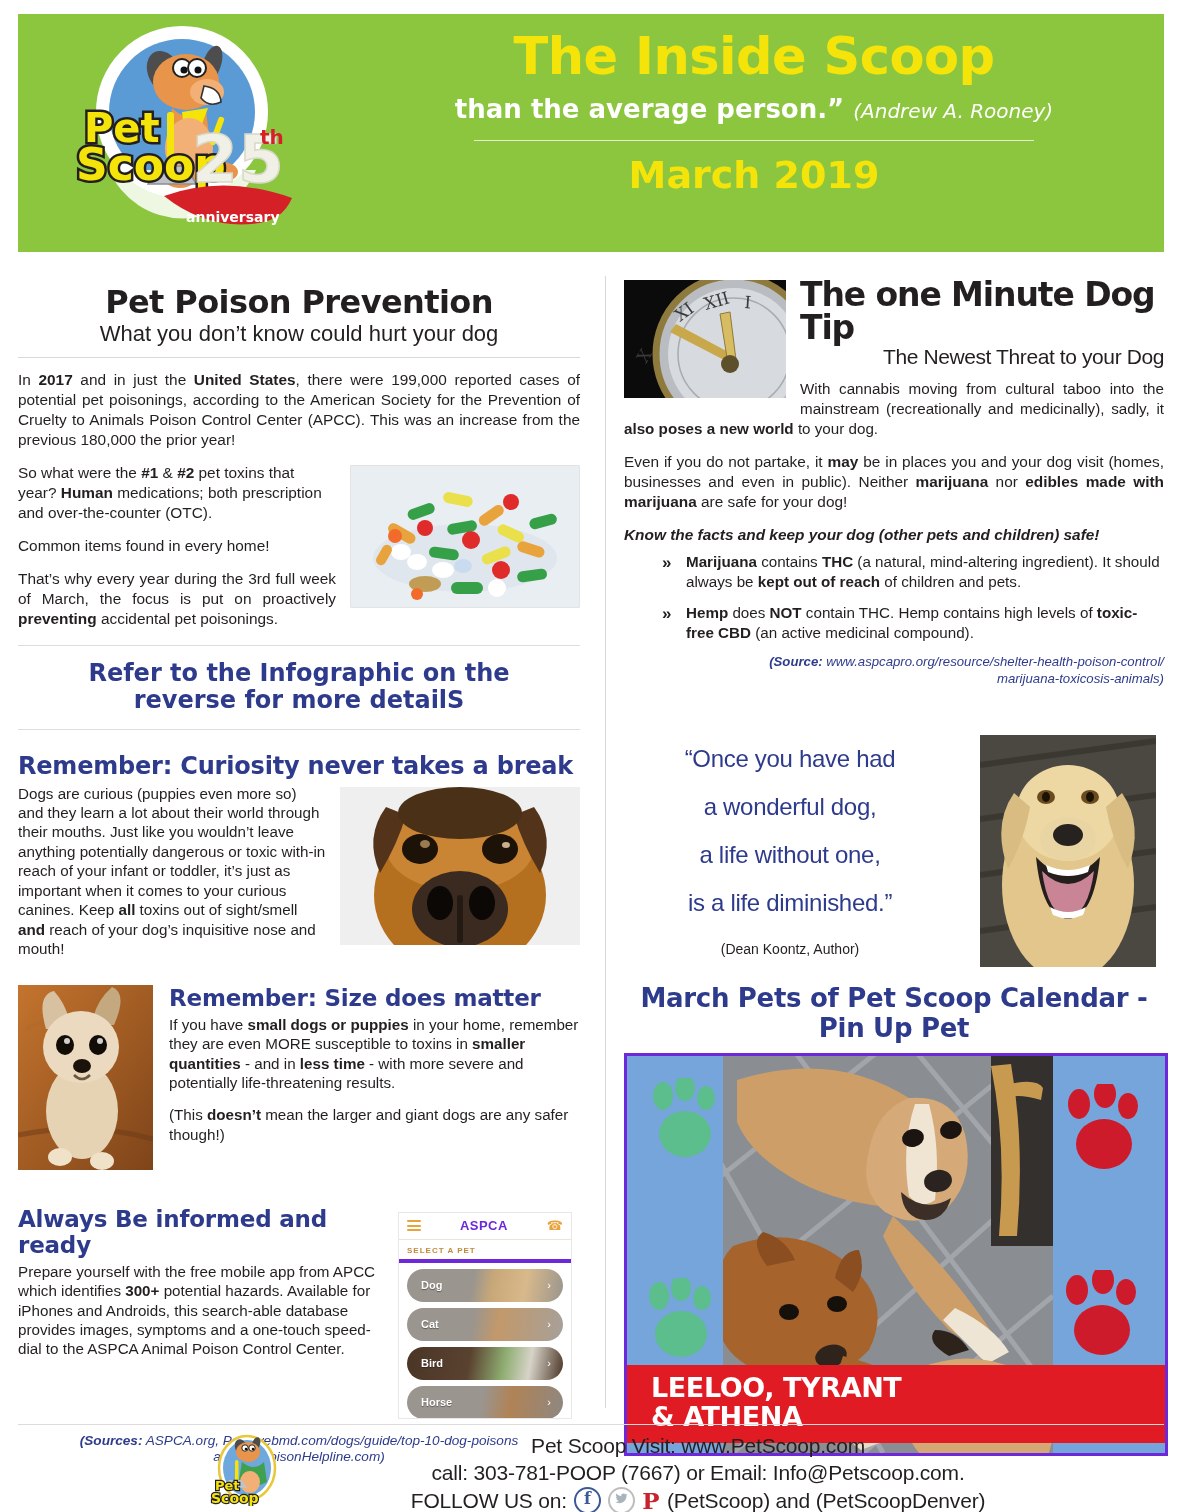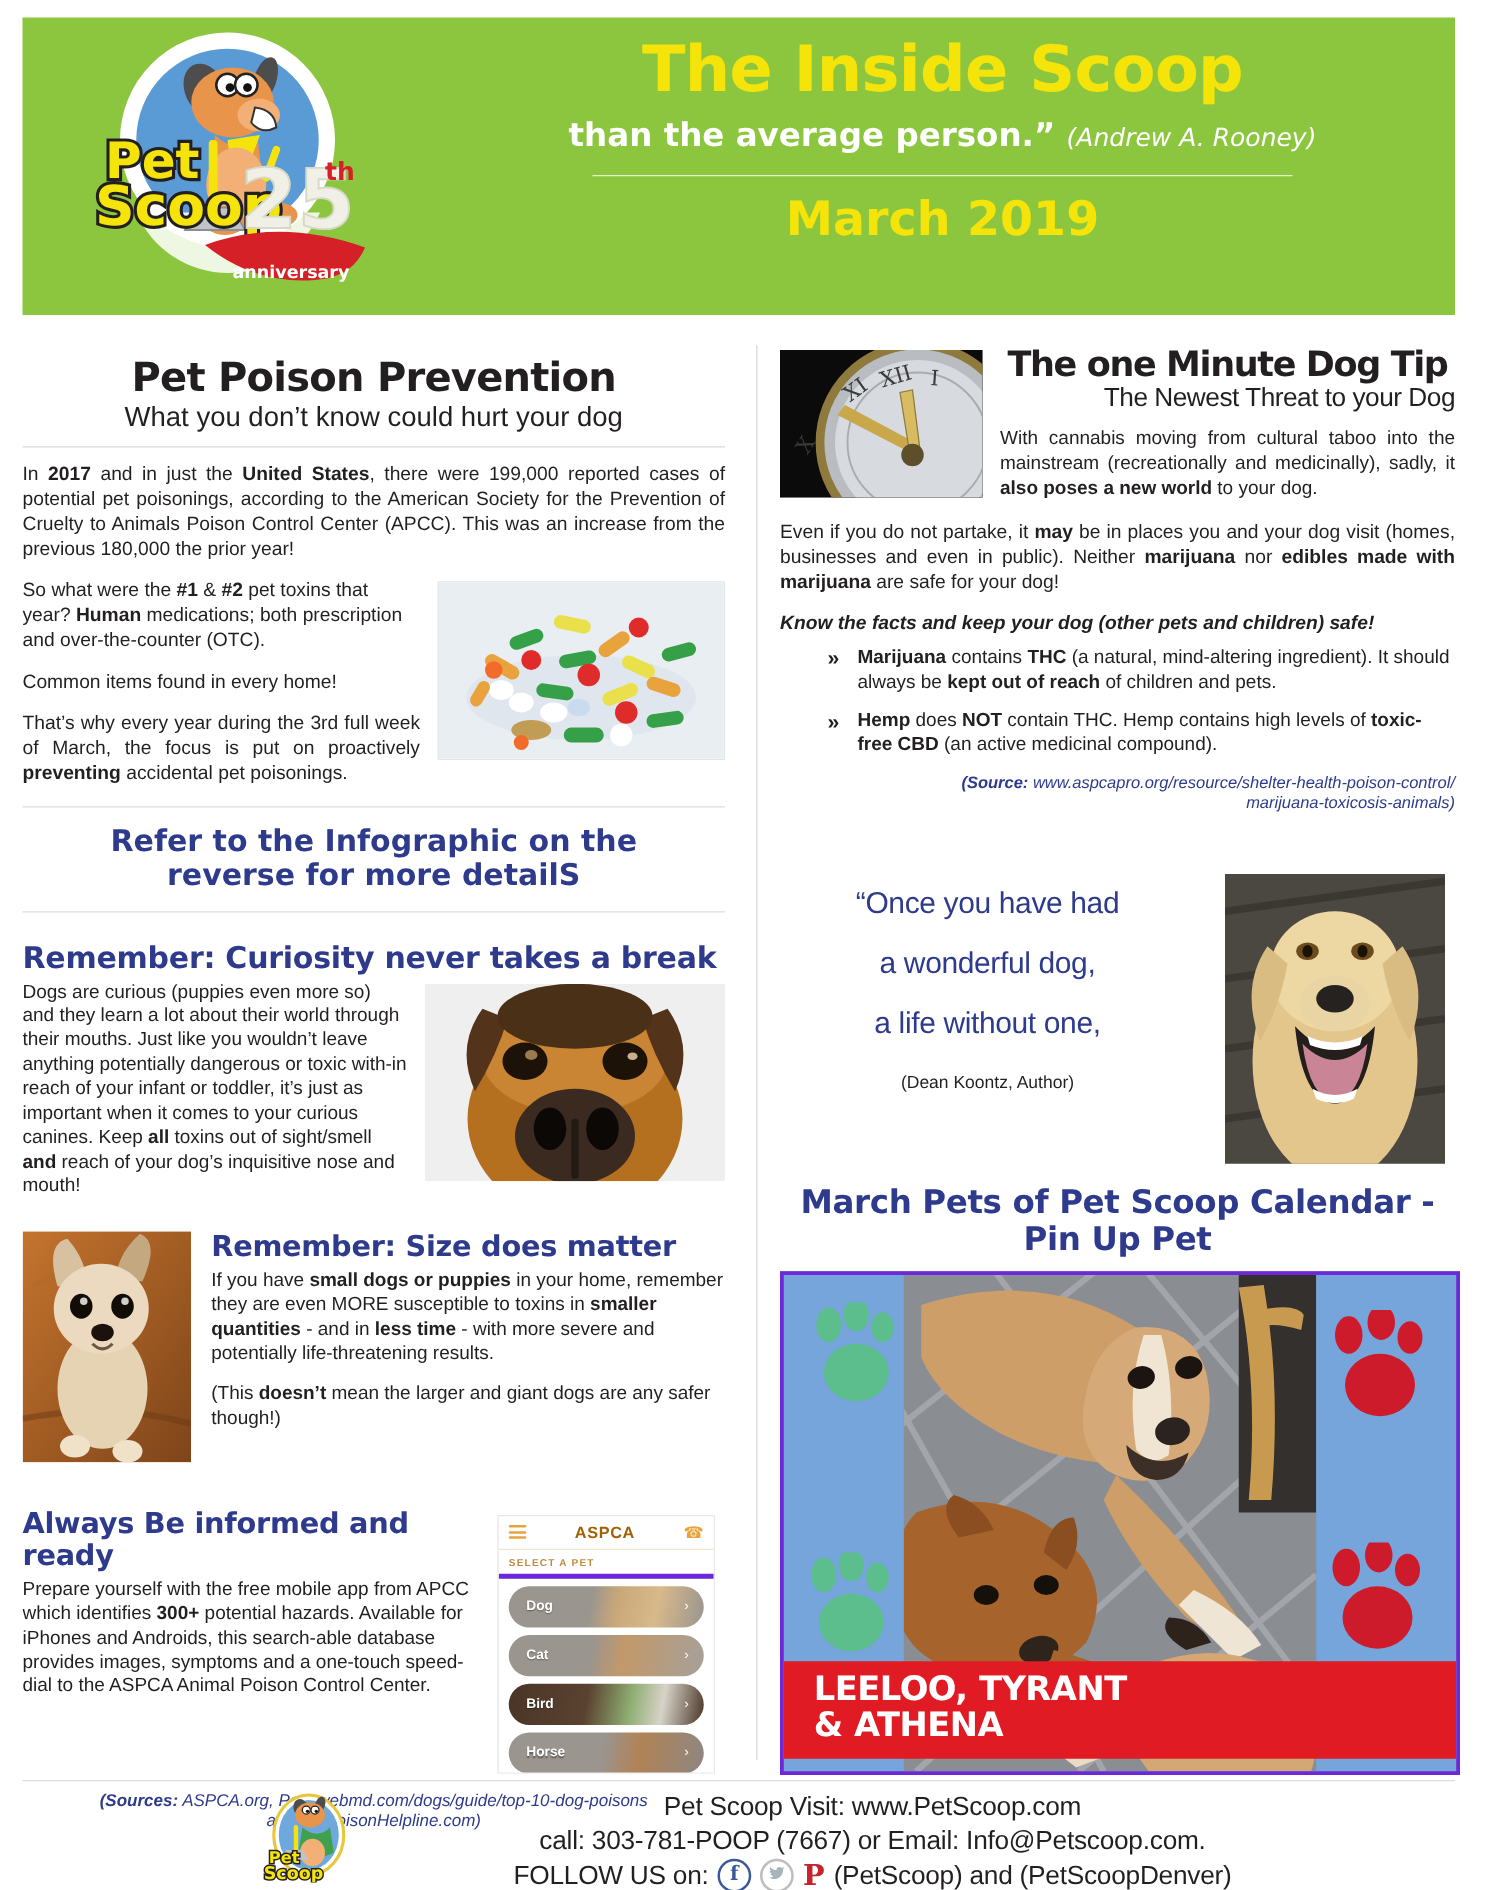--- a/index.html
+++ b/index.html
@@ -45,38 +45,38 @@
 
   .size-wrap{margin-top:26px;overflow:hidden;}
   .img-chihuahua{float:left;width:135px;height:185px;margin:0 16px 8px 0;overflow:hidden;}
   .size-txt{font-size:15.2px;line-height:1.28;}
 
   
   .app-mock{float:right;width:172px;height:205px;background:#fff;border:1px solid #e8e8e8;margin:6px 8px 0 12px;overflow:hidden;font-family:"Liberation Sans",sans-serif;}
   .app-bar{height:26px;display:flex;align-items:center;justify-content:space-between;padding:0 8px;border-bottom:1px solid #efe4d2;}
   .app-burger{width:14px;}
   .app-burger i{display:block;height:2px;background:#E8A33D;margin:2.5px 0;border-radius:1px;}
-  .app-logo{font-weight:bold;font-size:13px;letter-spacing:.5px;color:#a16207;}
+  .app-logo{font-weight:bold;font-size:13px;letter-spacing:.5px;color:#6d28d9;}
   .app-phone{color:#E8A33D;font-size:13px;}
   .app-selhdr{font-size:8px;font-weight:bold;letter-spacing:1px;color:#C08A3E;padding:6px 8px 4px 8px;border-bottom:4px solid #6d28d9;}
   .app-row{height:33px;margin:6px 8px;border-radius:17px;position:relative;display:flex;align-items:center;overflow:hidden;}
   .app-row .lbl{color:#fff;font-size:11px;font-weight:bold;padding-left:14px;z-index:2;text-shadow:0 1px 1px rgba(0,0,0,.4);}
   .app-row .chev{position:absolute;right:12px;color:#fff;font-size:11px;z-index:2;}
   .r-dog{background:linear-gradient(100deg,#9a958e 0%,#9a958e 42%,#c9a878 55%,#d8b98b 75%,#9a958e 100%);}
   .r-cat{background:linear-gradient(100deg,#9a958e 0%,#9a958e 42%,#c2996a 58%,#a6a09a 100%);}
   .r-bird{background:linear-gradient(100deg,#4a3526 0%,#5a4230 40%,#8fae72 62%,#d7d3c8 78%,#4a3526 100%);}
   .r-horse{background:linear-gradient(100deg,#9a958e 0%,#9a958e 48%,#b08356 66%,#8e8781 100%);}
 
   .sources{color:#2E3B8C;font-style:italic;font-size:13.6px;text-align:center;line-height:1.22;margin:14px 0 0 0;}
   .sources b{font-style:italic;}
 
   
   .tip-head{overflow:hidden;}
   .img-clock{float:left;width:162px;height:118px;margin:2px 14px 4px 0;overflow:hidden;background:#111;}
-  .tip-title{font-family:"DejaVu Sans",sans-serif;font-weight:bold;font-size:28px;letter-spacing:-1.1px;margin:0;line-height:1.0;text-align:center;}
+  .tip-title{font-family:"DejaVu Sans",sans-serif;font-weight:bold;font-size:33px;letter-spacing:-1.1px;margin:0;line-height:1.0;text-align:left;}
   .tip-sub{font-size:21px;margin:1px 0 10px 0;text-align:right;letter-spacing:-0.4px;}
   .tip-lead{font-size:15.2px;line-height:1.30;text-align:justify;margin:0;}
 
   .know{font-weight:bold;font-style:italic;font-size:15.4px;margin:14px 0 8px 0;}
   .bullet{display:flex;margin:0 0 12px 0;padding-left:38px;}
   .bullet .gl{font-weight:bold;font-size:17px;width:24px;flex:none;line-height:1.25;}
   .bullet .bt{font-size:15.2px;line-height:1.28;}
   .src-blue{color:#2E3B8C;font-style:italic;font-size:13.2px;text-align:right;line-height:1.25;margin:2px 0 0 60px;}
   .src-blue b{font-style:italic;}
 
@@ -375,20 +375,21 @@
         <path d="M56 122 q32 34 64 0 q-6 60 -32 62 q-26 -2 -32 -62 z" fill="#241f1c"></path>
         <path d="M62 136 q26 26 52 0 q-6 44 -26 46 q-20 -2 -26 -46 z" fill="#C98595"></path>
         <path d="M66 130 q22 10 44 0 l-2 7 q-20 8 -40 0 z" fill="#ffffff"></path>
         <path d="M70 172 q18 10 36 0 l-3 8 q-15 7 -30 0 z" fill="#ffffff"></path>
       </svg>
     </div>
     <div class="quote">
       <div>“Once you have had</div>
       <div>a wonderful dog,</div>
       <div>a life without one,</div>
+      <div>is a life diminished.”</div>
     </div>
     <div class="quote-by">(Dean Koontz, Author)</div>
   </div>
 
   <div class="cal-title">March Pets of Pet Scoop Calendar - Pin Up Pet</div>
 
   <div class="cal-photo">
 
     <svg class="paw" style="left:22px;top:22px;" width="72" height="84" viewBox="0 0 72 84">
       <ellipse cx="14" cy="18" rx="10" ry="14" fill="#5BBE8C"></ellipse>

